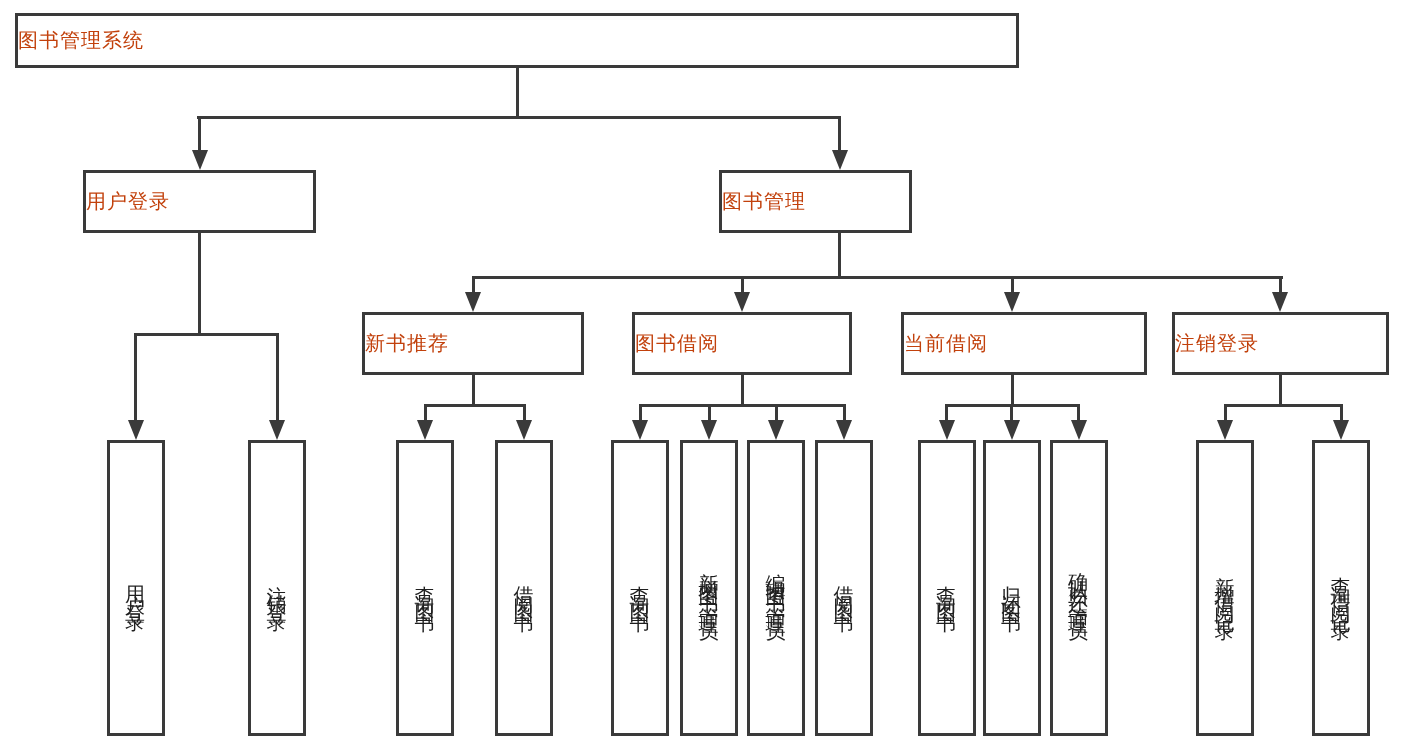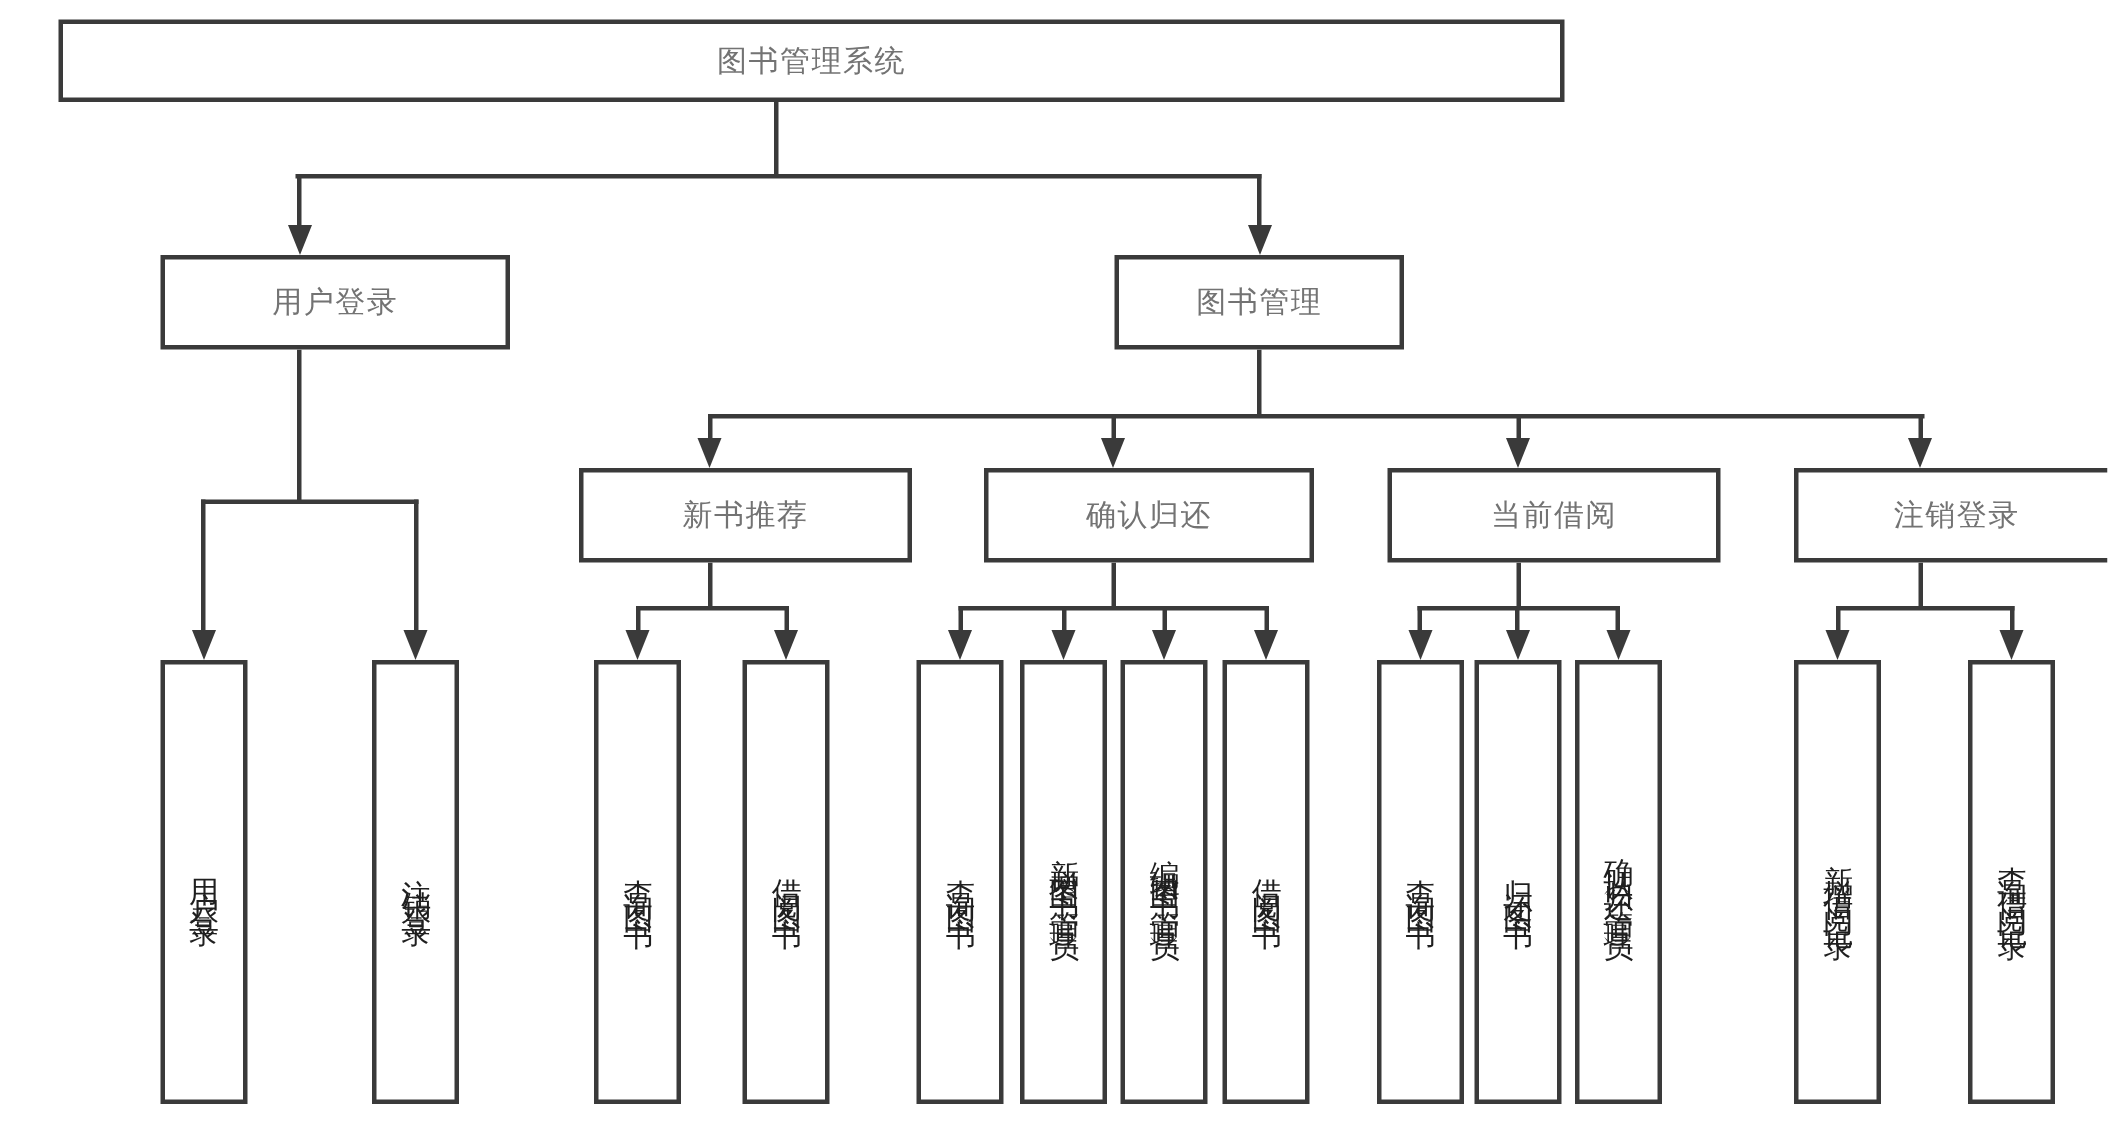--- a/index.html
+++ b/index.html
@@ -13,26 +13,24 @@
     overflow: hidden;
   }
   
   .node {
     position: absolute;
     box-sizing: border-box;
     border: 3px solid #3a3a3a;
     background: #ffffff;
     display: flex;
     align-items: center;
-    justify-content: center;
     font-size: 20px;
     letter-spacing: 1px;
-    color: #737373;
+    color: #c2410c;
     z-index: 2;
-    margin-left: 24px;
   }
   
   .vnode {
     position: absolute;
     box-sizing: border-box;
     border: 3px solid #3a3a3a;
     background: #ffffff;
     display: flex;
     align-items: center;
     justify-content: center;
@@ -111,23 +109,23 @@
   <div class="arr" style="left:734px;    top:292px;"></div>
   <div class="ln" style="left:1010.5px; top:276px; width:3px;   height:18px;"></div>
   <div class="arr" style="left:1004px;   top:292px;"></div>
   <div class="ln" style="left:1278.5px; top:276px; width:3px;   height:18px;"></div>
   <div class="arr" style="left:1272px;   top:292px;"></div>
 
   <div class="node" style="left:362px; top:312px; width:222px; height:63px;">
     <span>新书推荐</span>
   </div>
   <div class="node" style="left:632px; top:312px; width:220px; height:63px;">
-    <span>确认归还</span>
-  </div>
-  <div class="node" style="left:901px; top:312px; width:222px; height:63px;">
+    <span>图书借阅</span>
+  </div>
+  <div class="node" style="left:901px; top:312px; width:246px; height:63px;">
     <span>当前借阅</span>
   </div>
   <div class="node" style="left:1172px; top:312px; width:217px; height:63px;">
     <span>注销登录</span>
   </div>
 
   <div class="ln" style="left:471.5px; top:375px; width:3px;   height:31px;"></div>
   <div class="ln" style="left:424px;   top:404px; width:102px; height:3px;"></div>
   <div class="ln" style="left:423.5px; top:404px; width:3px;   height:18px;"></div>
   <div class="arr" style="left:417px;   top:420px;"></div>

